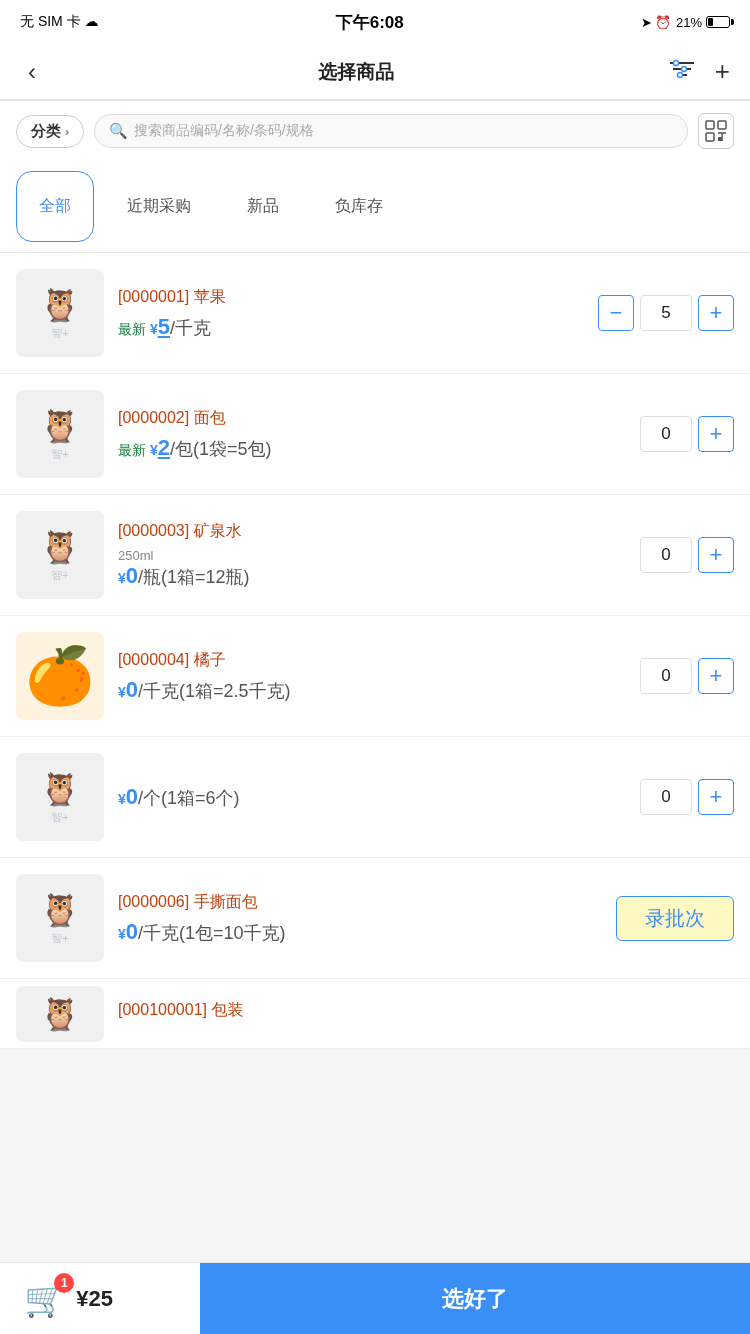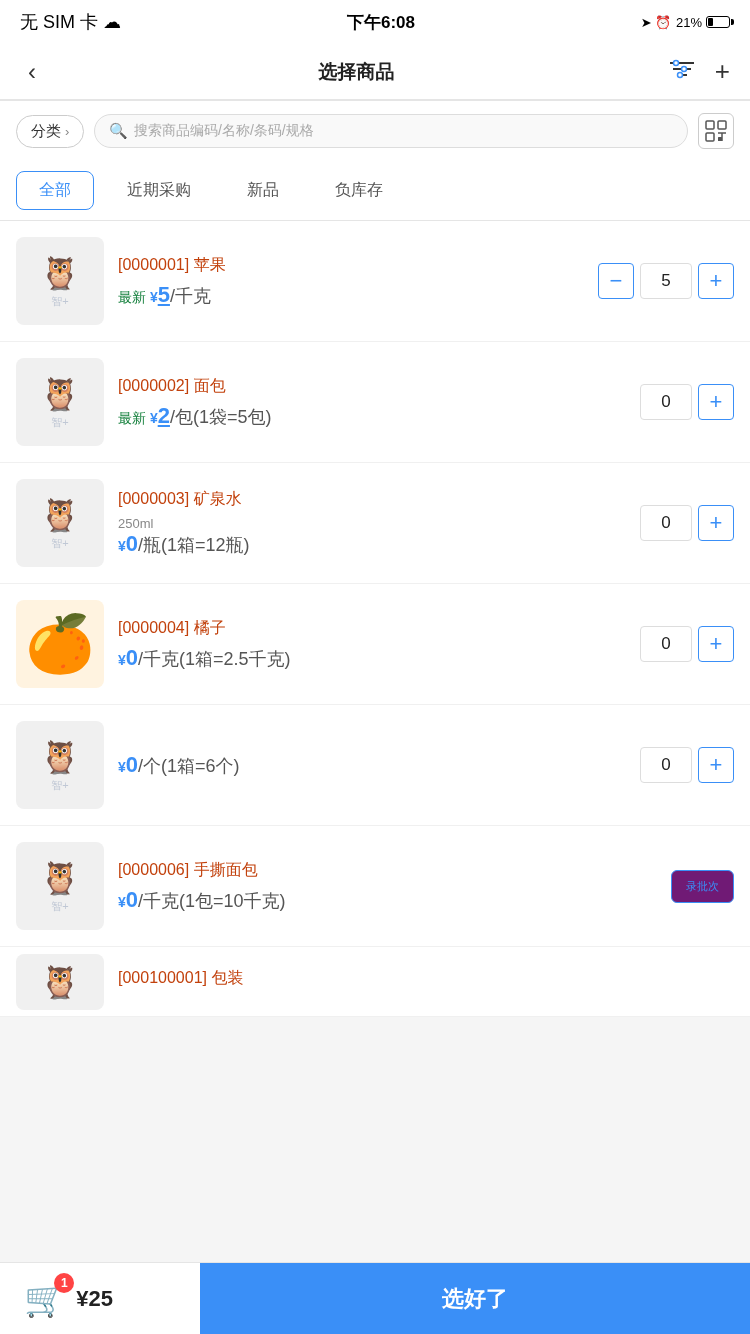--- a/index.html
+++ b/index.html
@@ -16,21 +16,21 @@
     .status-bar {
       background: #fff;
       height: 44px;
       display: flex;
       align-items: center;
       justify-content: space-between;
       padding: 0 20px;
       font-size: 15px;
       font-weight: 500;
     }
-    .status-left { font-size: 18px; color: #000; }
+    .status-left { font-size: 14px; color: #000; }
     .status-center { font-size: 17px; font-weight: 600; color: #000; }
     .status-right { font-size: 13px; color: #000; display: flex; align-items: center; gap: 4px; }
     .battery-icon {
       width: 24px; height: 12px; border: 1.5px solid #000; border-radius: 3px;
       position: relative; display: inline-flex; align-items: center;
     }
     .battery-fill {
       background: #000; height: 8px; width: 22%; margin: 1px; border-radius: 1px;
     }
     .battery-tip {
@@ -72,20 +72,21 @@
       padding: 12px 16px;
       display: flex;
       align-items: center;
       gap: 10px;
     }
     .category-btn {
       border: 1px solid #ccc; border-radius: 20px;
       padding: 6px 14px; font-size: 15px; color: #333;
       background: #fff; cursor: pointer; display: flex; align-items: center; gap: 4px;
       white-space: nowrap;
+      font-weight: bold;
     }
     .search-bar {
       flex: 1; border: 1px solid #ddd; border-radius: 20px;
       padding: 7px 14px; display: flex; align-items: center; gap: 6px;
       background: #f9f9f9;
     }
     .search-icon { color: #aaa; font-size: 15px; }
     .search-input-fake { font-size: 14px; color: #aaa; }
     .scan-icon {
       width: 36px; height: 36px; border: 1.5px solid #ccc; border-radius: 6px;
@@ -96,21 +97,21 @@
     
     .tab-bar {
       background: #fff;
       display: flex;
       align-items: center;
       padding: 10px 16px;
       gap: 10px;
       border-bottom: 1px solid #e5e5e5;
     }
     .tab-item {
-      padding: 8px 22px; border-radius: 8px;
+      padding: 24px 22px; border-radius: 16px;
       font-size: 16px; cursor: pointer; color: #555;
       border: 1px solid transparent;
     }
     .tab-item.active {
       border: 1.5px solid #3a8ff7; color: #3a8ff7; background: #fff;
     }
 
     
     .product-list {
       background: #f5f5f5;
@@ -161,22 +162,22 @@
     }
     .qty-input {
       width: 52px; height: 36px; border: 1px solid #ddd; border-radius: 4px;
       text-align: center; font-size: 17px; color: #222;
       background: #fff;
     }
 
     
     .batch-btn {
       border: 1.5px solid #3a8ff7; border-radius: 6px;
-      padding: 8px 14px; color: #3a8ff7; font-size: 11px;
-      background: #701a75; cursor: pointer;
+      padding: 8px 28px; color: #3a8ff7; font-size: 20px;
+      background: #fef9c3; cursor: pointer;
     }
 
     
     .bottom-bar {
       position: fixed;
       bottom: 0; left: 0; width: 750px;
       height: 72px;
       background: #fff;
       display: flex;
       align-items: center;

